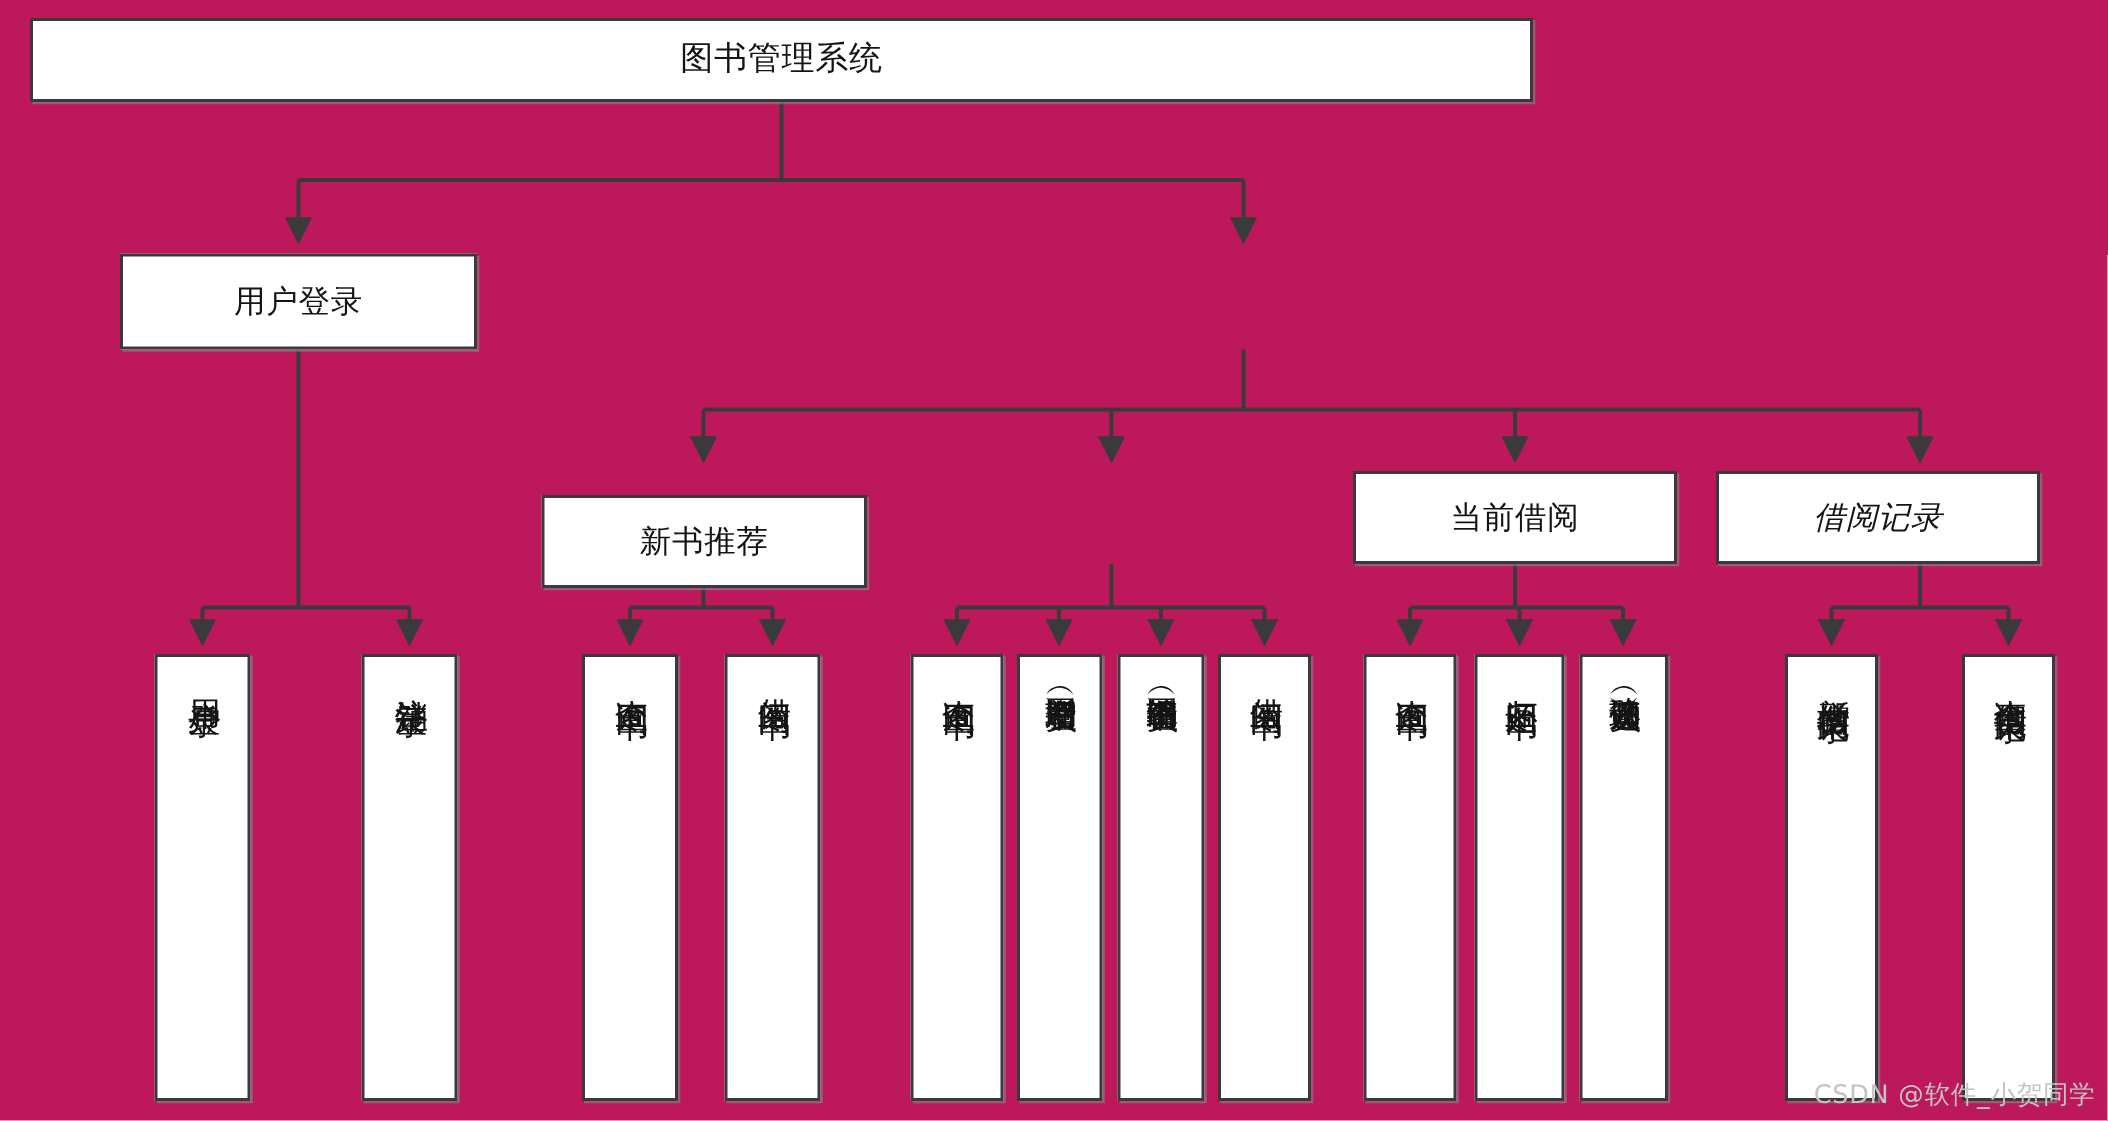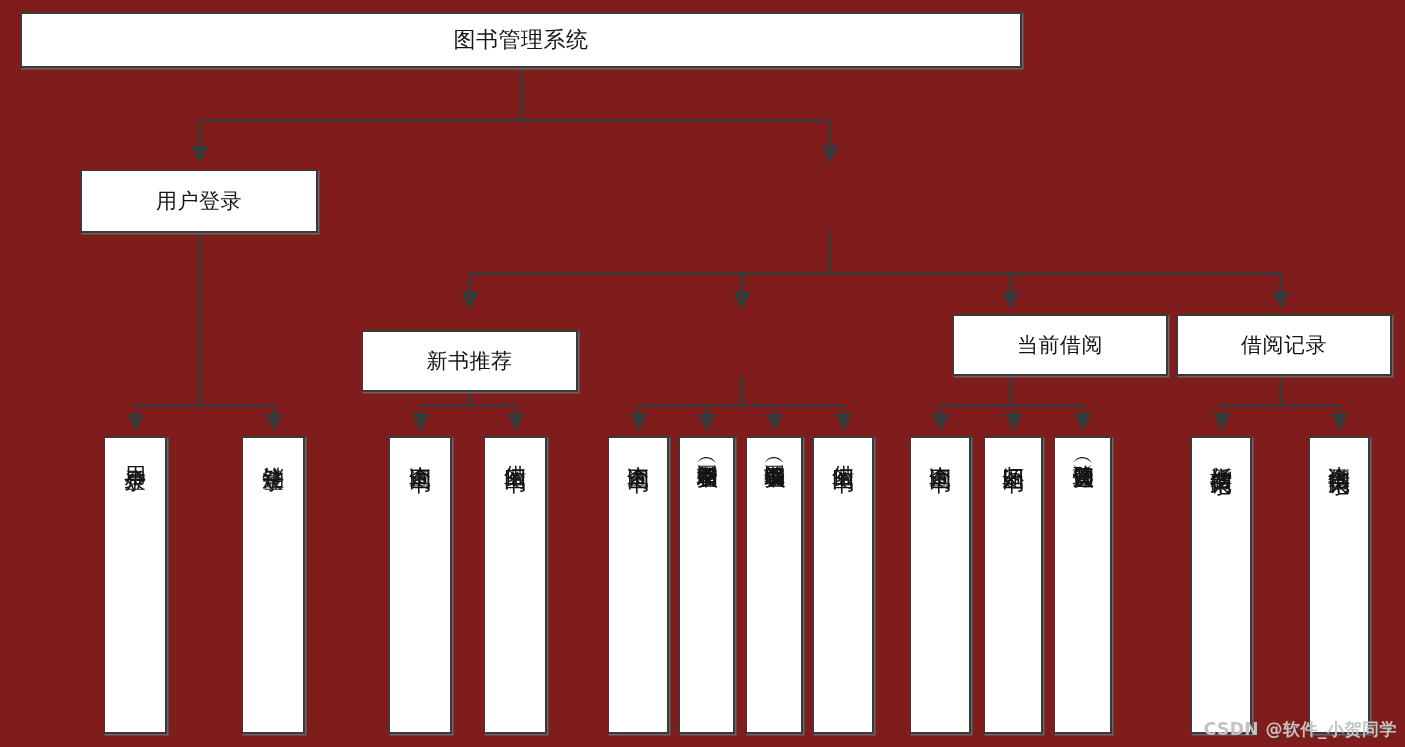--- a/index.html
+++ b/index.html
@@ -4,21 +4,21 @@
 <style>
   html, body {
     margin: 0;
     padding: 0;
     background: #ffffff;
   }
   #canvas {
     position: relative;
     width: 1405px;
     height: 747px;
-    background: #7f1d1d;
+    background: #be185d;
     font-family: "DejaVu Sans", "Liberation Sans", sans-serif;
     overflow: hidden;
   }
   #wires {
     position: absolute;
     left: 0;
     top: 0;
     width: 1405px;
     height: 747px;
     pointer-events: none;
@@ -64,21 +64,20 @@
   .node.root .lbl { font-size: 22px; }
   #watermark {
     position: absolute;
     right: 8px;
     bottom: 6px;
     font-size: 17px;
     color: #c3c3c3;
     letter-spacing: 0.5px;
     white-space: nowrap;
     font-family: "DejaVu Sans", "Liberation Sans", sans-serif;
-    font-weight: bold;
   }
 </style>
 </head>
 <body>
 
 <div id="canvas">
 
   <svg id="wires" viewBox="0 0 1405 747" xmlns="http://www.w3.org/2000/svg">
     <defs>
       <marker id="arrow" viewBox="0 0 12 12" refX="10" refY="6" markerWidth="7" markerHeight="7" orient="auto-start-reverse">
@@ -133,24 +132,24 @@
     <span class="lbl">图书管理系统</span>
   </div>
 
   <div class="node horiz" id="node-user-login" style="left: 80px; top: 169px; width: 238px; height: 64px;">
     <span class="lbl">用户登录</span>
   </div>
 
   <div class="node horiz" id="node-new-book-rec" style="left: 361px; top: 330px; width: 217px; height: 62px;">
     <span class="lbl">新书推荐</span>
   </div>
-  <div class="node horiz" id="node-current-borrow" style="left: 952px; top: 314px; width: 216px; height: 62px;">
+  <div class="node horiz" id="node-current-borrow" style="left: 902px; top: 314px; width: 216px; height: 62px;">
     <span class="lbl">当前借阅</span>
   </div>
-  <div class="node horiz" id="node-borrow-record" style="left: 1176px; top: 314px; width: 216px; height: 62px;">
+  <div class="node horiz" id="node-borrow-record" style="left: 1144px; top: 314px; width: 216px; height: 62px; font-style: italic;">
     <span class="lbl">借阅记录</span>
   </div>
 
   <div id="leaf-host">
       <div class="node vert" style="left: 103px; top: 436px; width: 64px; height: 298px;">
         <span class="lbl">用户登录</span>
       </div>
       <div class="node vert" style="left: 241px; top: 436px; width: 64px; height: 298px;">
         <span class="lbl">注销登录</span>
       </div>

